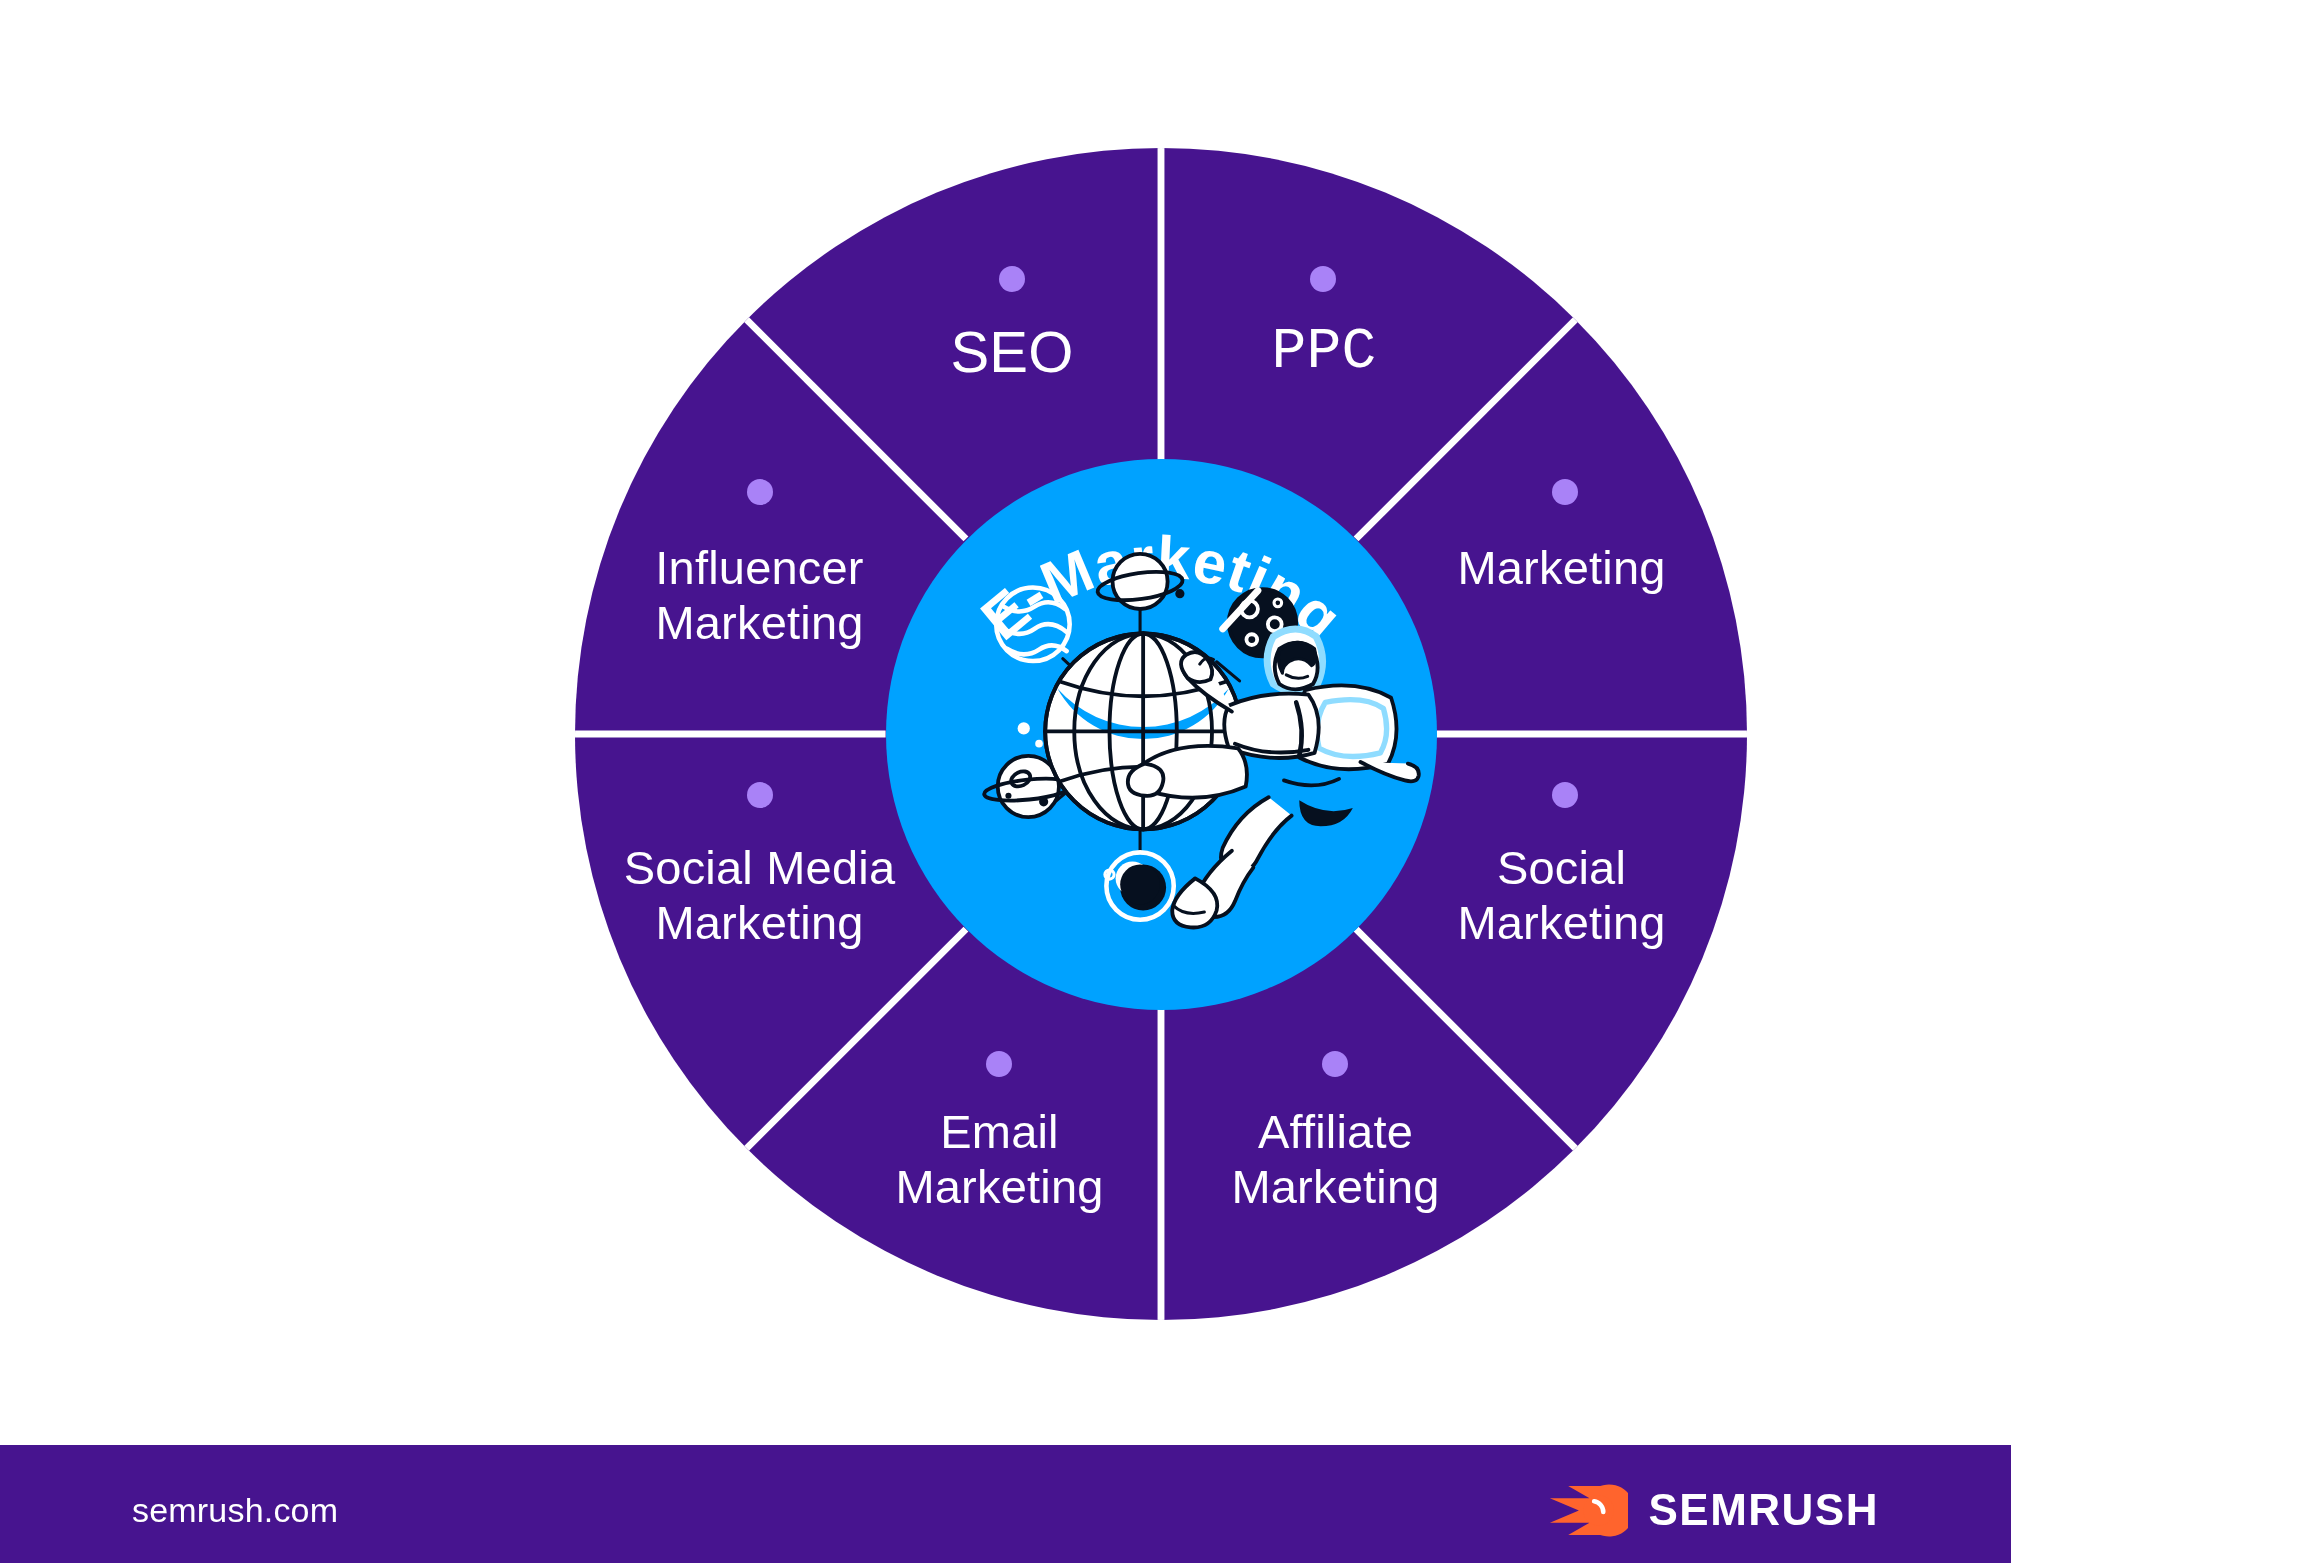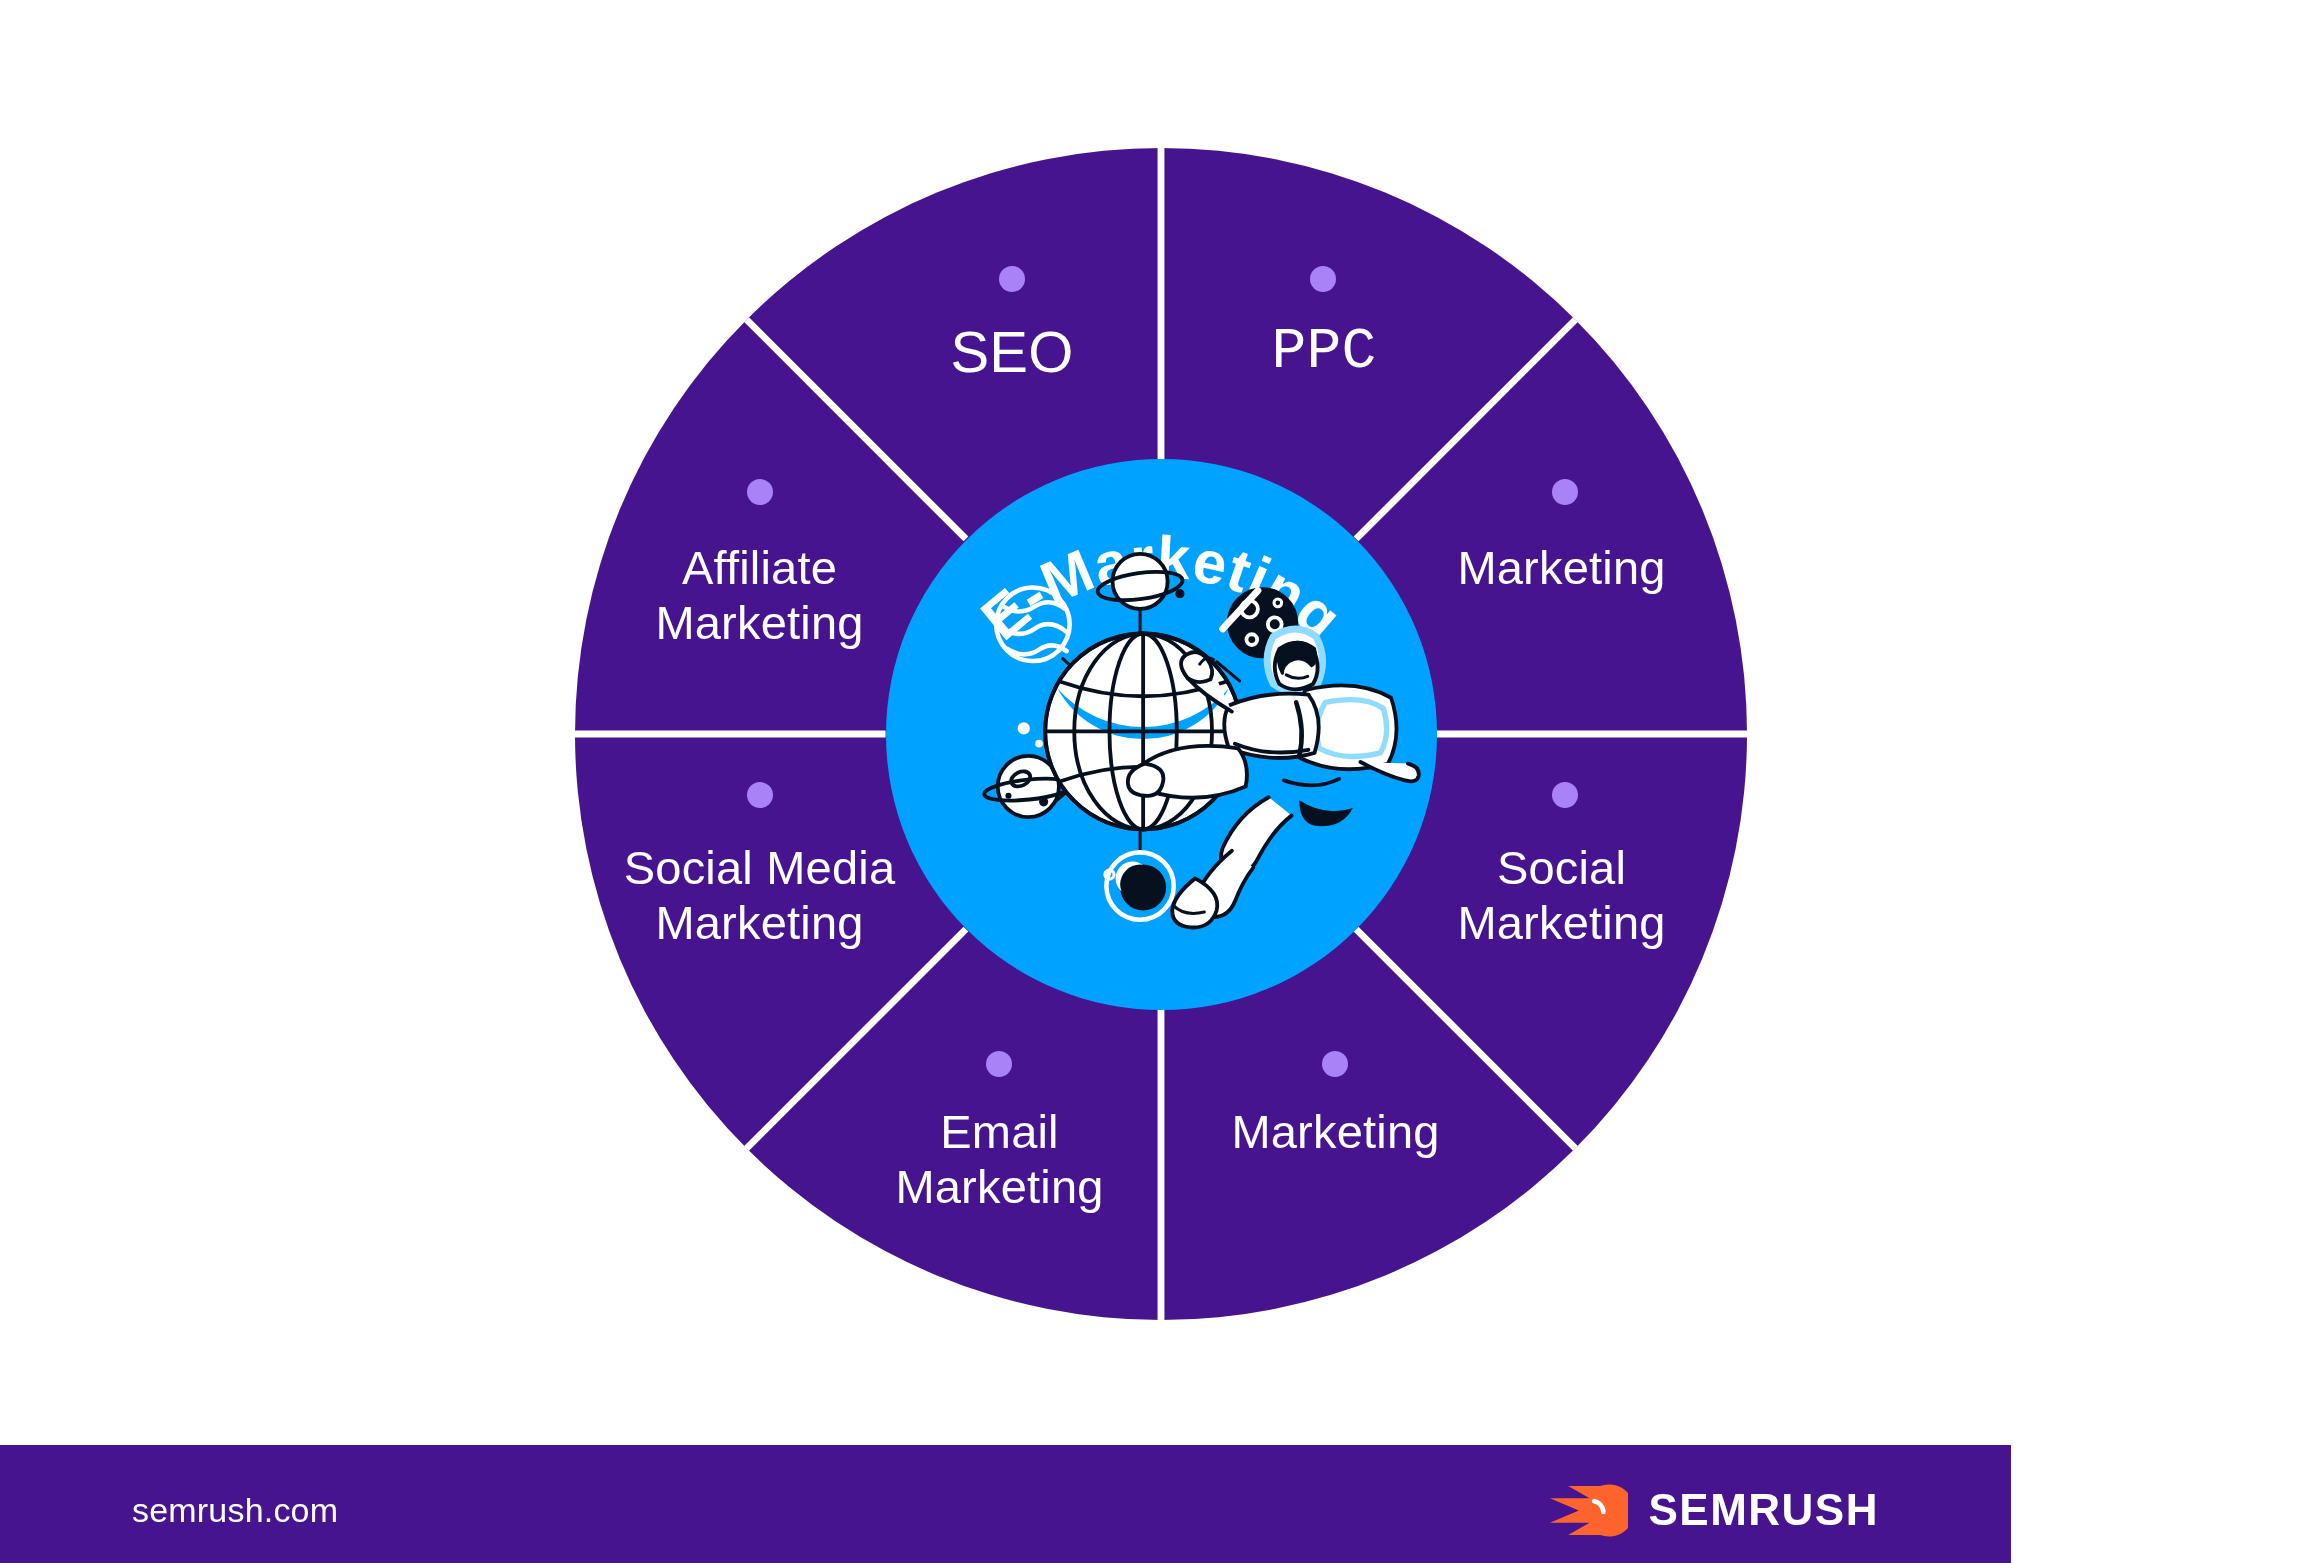--- a/index.html
+++ b/index.html
@@ -156,35 +156,36 @@
   <div class="seg-label size-norm" style="left:1397px; top:528px; width:329px;">
     <span class="txt-line">Marketing</span>
   </div>
 
   <div class="seg-label size-norm" style="left:1397px; top:828px; width:329px;">
     <span class="txt-line">Social</span>
     <span class="txt-line">Marketing</span>
   </div>
 
   <div class="seg-label size-norm" style="left:1171px; top:1092px; width:329px;">
+    <span class="txt-line">Affiliate</span>
     <span class="txt-line">Marketing</span>
   </div>
 
   <div class="seg-label size-norm" style="left:835px; top:1092px; width:329px;">
     <span class="txt-line">Email</span>
     <span class="txt-line">Marketing</span>
   </div>
 
   <div class="seg-label size-norm" style="left:595px; top:828px; width:329px;">
     <span class="txt-line">Social Media</span>
     <span class="txt-line">Marketing</span>
   </div>
 
   <div class="seg-label size-norm" style="left:595px; top:528px; width:329px;">
-    <span class="txt-line">Affiliate</span>
+    <span class="txt-line">Influencer</span>
     <span class="txt-line">Marketing</span>
   </div>
 
   <div id="center-circle">
     <svg id="center-svg" viewBox="0 0 720 720" xmlns="http://www.w3.org/2000/svg">
       <defs>
         <path id="arcPath" d="M 78 372 A 292 292 0 0 1 642 372" fill="none"></path>
       </defs>
 
       <text font-family="Liberation Sans, sans-serif" font-size="78" font-weight="700" fill="#ffffff" letter-spacing="1">

